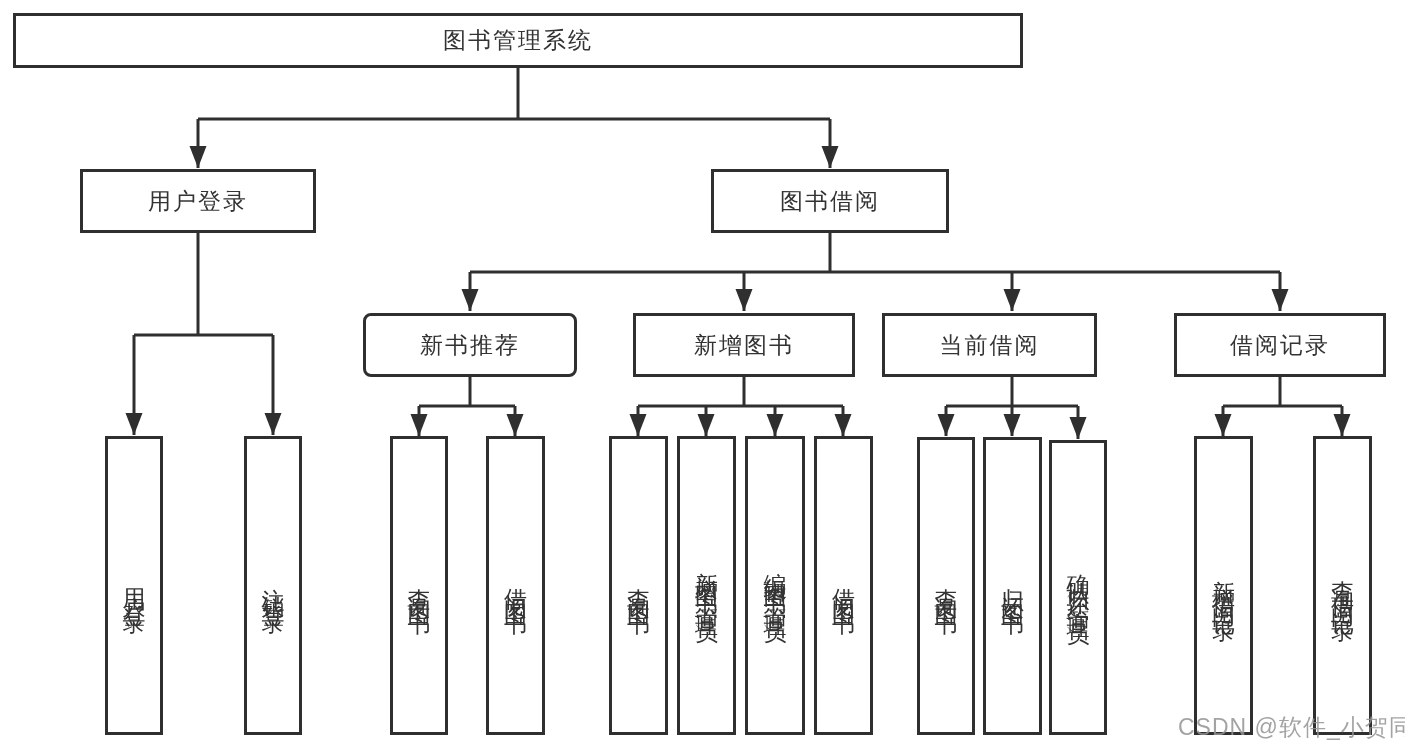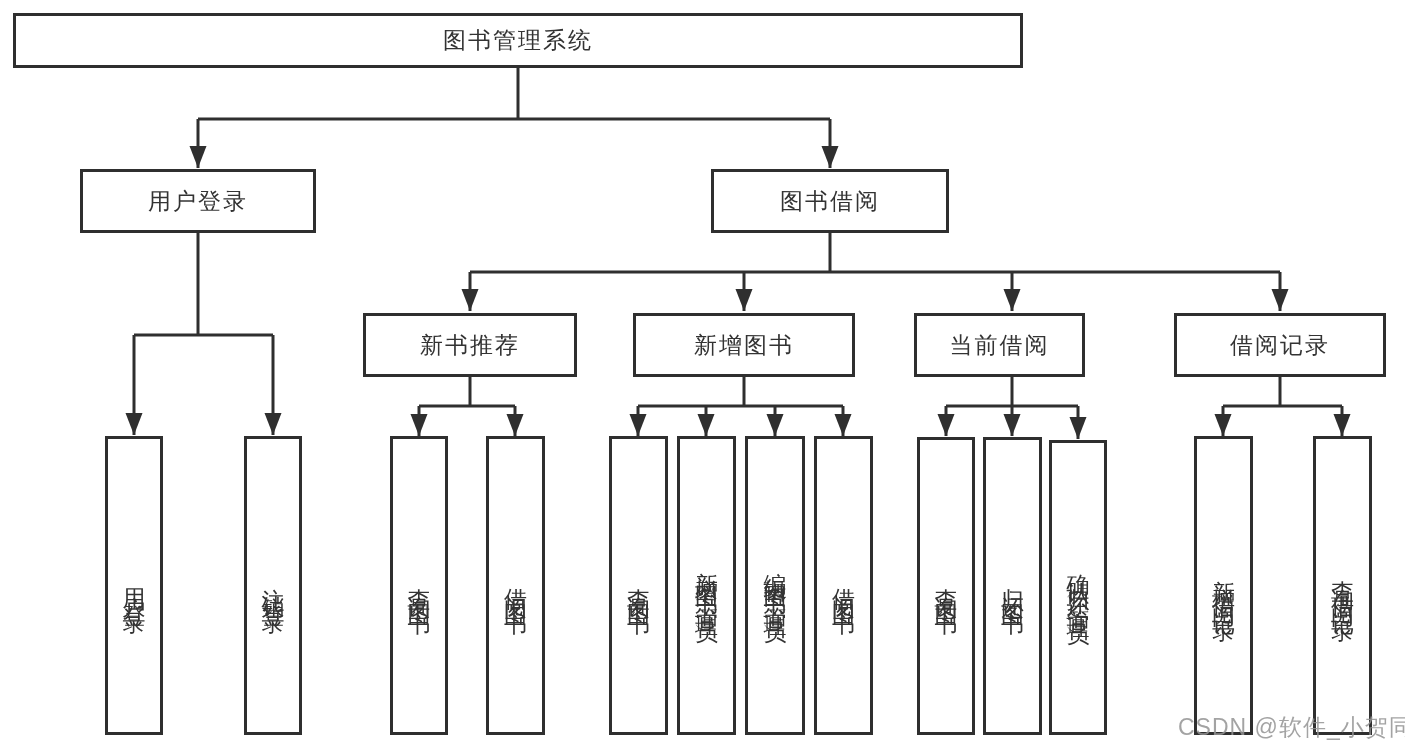--- a/index.html
+++ b/index.html
@@ -119,27 +119,27 @@
     <span>图书管理系统</span>
   </div>
 
   <div class="node hbox" style="left:80px; top:169px; width:236px; height:64px;">
     <span>用户登录</span>
   </div>
   <div class="node hbox" style="left:711px; top:169px; width:238px; height:64px;">
     <span>图书借阅</span>
   </div>
 
-  <div class="node hbox" style="left:363px; top:313px; width:214px; height:64px;">
+  <div class="node hbox" style="left:363px; top:313px; width:214px; height:64px;border-radius:8px;">
     <span>新书推荐</span>
   </div>
   <div class="node hbox" style="left:633px; top:313px; width:222px; height:64px;">
     <span>新增图书</span>
   </div>
-  <div class="node hbox" style="left:914px; top:313px; width:171px; height:64px;font-family:Liberation Serif, serif;">
+  <div class="node hbox" style="left:882px; top:313px; width:215px; height:64px;font-family:Liberation Serif, serif;">
     <span>当前借阅</span>
   </div>
   <div class="node hbox" style="left:1174px; top:313px; width:212px; height:64px;">
     <span>借阅记录</span>
   </div>
 
   <div class="node vbox" style="left:105px; top:436px; width:58px; height:299px;">
     <span>用户登录</span>
   </div>
   <div class="node vbox" style="left:244px; top:436px; width:58px; height:299px;">

